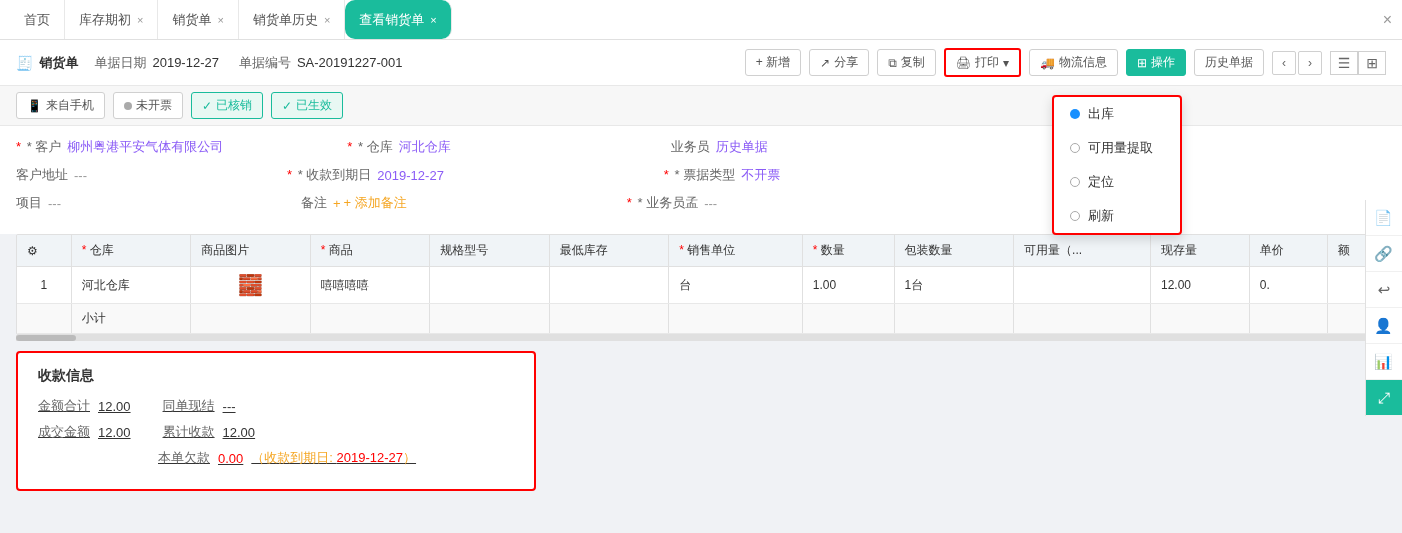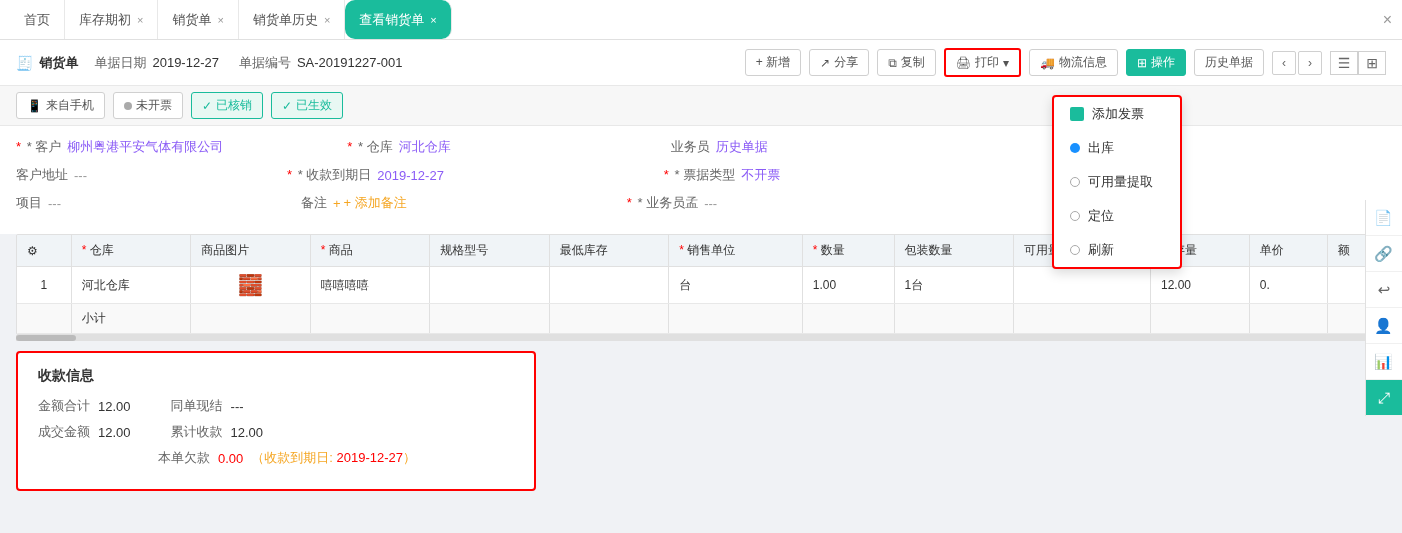--- a/index.html
+++ b/index.html
@@ -94,21 +94,21 @@
     
     .scroll-row { height: 6px; background: #e0e0e0; margin: 0 16px; }
     .scroll-thumb { width: 60px; height: 6px; background: #bbb; border-radius: 3px; }
 
     
     .payment-box {
       margin: 10px 16px; border: 2px solid red; border-radius: 4px;
       padding: 14px 20px; background: #fff; max-width: 520px;
     }
     .payment-title { font-weight: bold; margin-bottom: 12px; font-size: 14px; }
-    .payment-row { display: flex; gap: 40px; margin-bottom: 8px; }
+    .payment-row { display: flex; gap: 32px; margin-bottom: 8px; text-decoration: underline; }
     .payment-item { display: flex; align-items: center; gap: 8px; }
     .payment-item label { color: #666; white-space: nowrap; }
     .payment-item .value { color: #333; }
     .payment-item .red { color: red; }
 
     
     .dropdown-overlay {
       position: fixed; top: 95px; right: 220px; z-index: 1000;
       background: #fff; border: 2px solid red; border-radius: 4px;
       box-shadow: 0 4px 12px rgba(0,0,0,0.15); min-width: 130px;
@@ -394,24 +394,20 @@
       <span class="value red" style="color:red">0.00</span>
       <span class="value" style="color:#f5a623">
         （收款到期日: <span style="color:red">2019-12-27</span>）
       </span>
     </div>
   </div>
 </div>
 
 <div class="dropdown-overlay">
   <div class="dropdown-item">
-    <span class="circle-icon square-teal"></span>
-    <span>添加发票</span>
-  </div>
-  <div class="dropdown-item">
     <span class="dot-blue" style="width:10px;height:10px;border-radius:50%;background:#1890ff;display:inline-block;"></span>
     <span>出库</span>
   </div>
   <div class="dropdown-item">
     <span style="width:10px;height:10px;border-radius:50%;border:1.5px solid #aaa;display:inline-block;"></span>
     <span>可用量提取</span>
   </div>
   <div class="dropdown-item">
     <span style="width:10px;height:10px;border-radius:50%;border:1.5px solid #aaa;display:inline-block;"></span>
     <span>定位</span>

